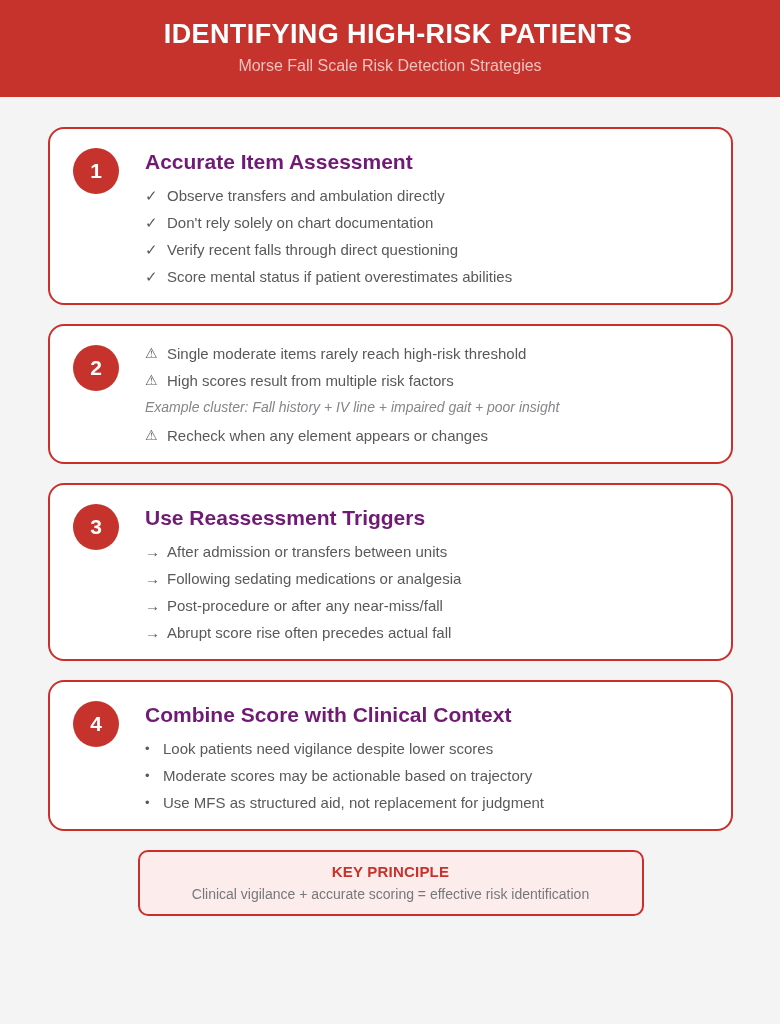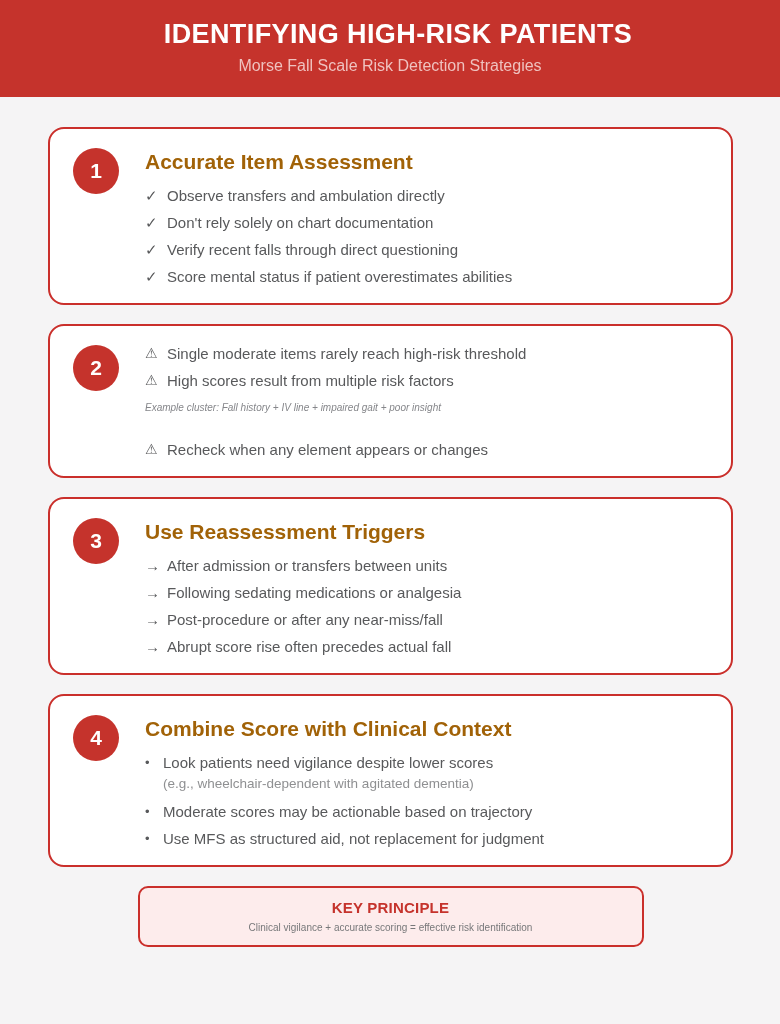--- a/index.html
+++ b/index.html
@@ -64,21 +64,21 @@
     align-items: center;
     justify-content: center;
     margin-top: 1px;
   }
   .card-body {
     margin-left: 26px;
     flex: 1 1 auto;
   }
   .card-title {
     margin: 3px 0 13px 0;
-    color: #a16207;
+    color: #701a75;
     font-size: 21px;
     font-weight: bold;
     line-height: 1.1;
   }
   ul.item-list {
     list-style: none;
     margin: 0;
     padding: 0;
   }
   .item {
@@ -92,22 +92,22 @@
     flex: 0 0 auto;
     width: 22px;
     color: #58595b;
   }
   .item .prefix.warn { font-size: 14px; }
   .item .prefix.bullet { font-size: 13px; width: 18px; }
   .item-text { flex: 1 1 auto; }
   .item.example {
     font-style: italic;
     color: #85868a;
-    font-size: 10px;
-    margin-bottom: 23px;
+    font-size: 14px;
+    margin-bottom: 9px;
   }
   .item-sub {
     color: #8f9092;
     font-size: 13.5px;
     line-height: 16px;
     margin: -4px 0 10px 18px;
   }
 
   
   .key-box {
@@ -122,21 +122,21 @@
   }
   .key-title {
     color: #c5332c;
     font-size: 15px;
     font-weight: bold;
     letter-spacing: 0.2px;
   }
   .key-text {
     margin-top: 6px;
     color: #77787a;
-    font-size: 10px;
+    font-size: 14px;
   }
 </style>
 </head>
 <body>
 
 <header class="header">
   <h1>IDENTIFYING HIGH-RISK PATIENTS</h1>
   <div class="subtitle">Morse Fall Scale Risk Detection Strategies</div>
 </header>
 
@@ -217,21 +217,20 @@
 
   <section class="card">
     <div class="badge">4</div>
     <div class="card-body">
       <h2 class="card-title">Combine Score with Clinical Context</h2>
       <ul class="item-list">
         <li class="item">
           <span class="prefix bullet">•</span>
           <span class="item-text">Look patients need vigilance despite lower scores</span>
         </li>
-        <li class="item-sub">(e.g., wheelchair-dependent with agitated dementia)</li>
         <li class="item">
           <span class="prefix bullet">•</span>
           <span class="item-text">Moderate scores may be actionable based on trajectory</span>
         </li>
         <li class="item">
           <span class="prefix bullet">•</span>
           <span class="item-text">Use MFS as structured aid, not replacement for judgment</span>
         </li>
       </ul>
     </div>

